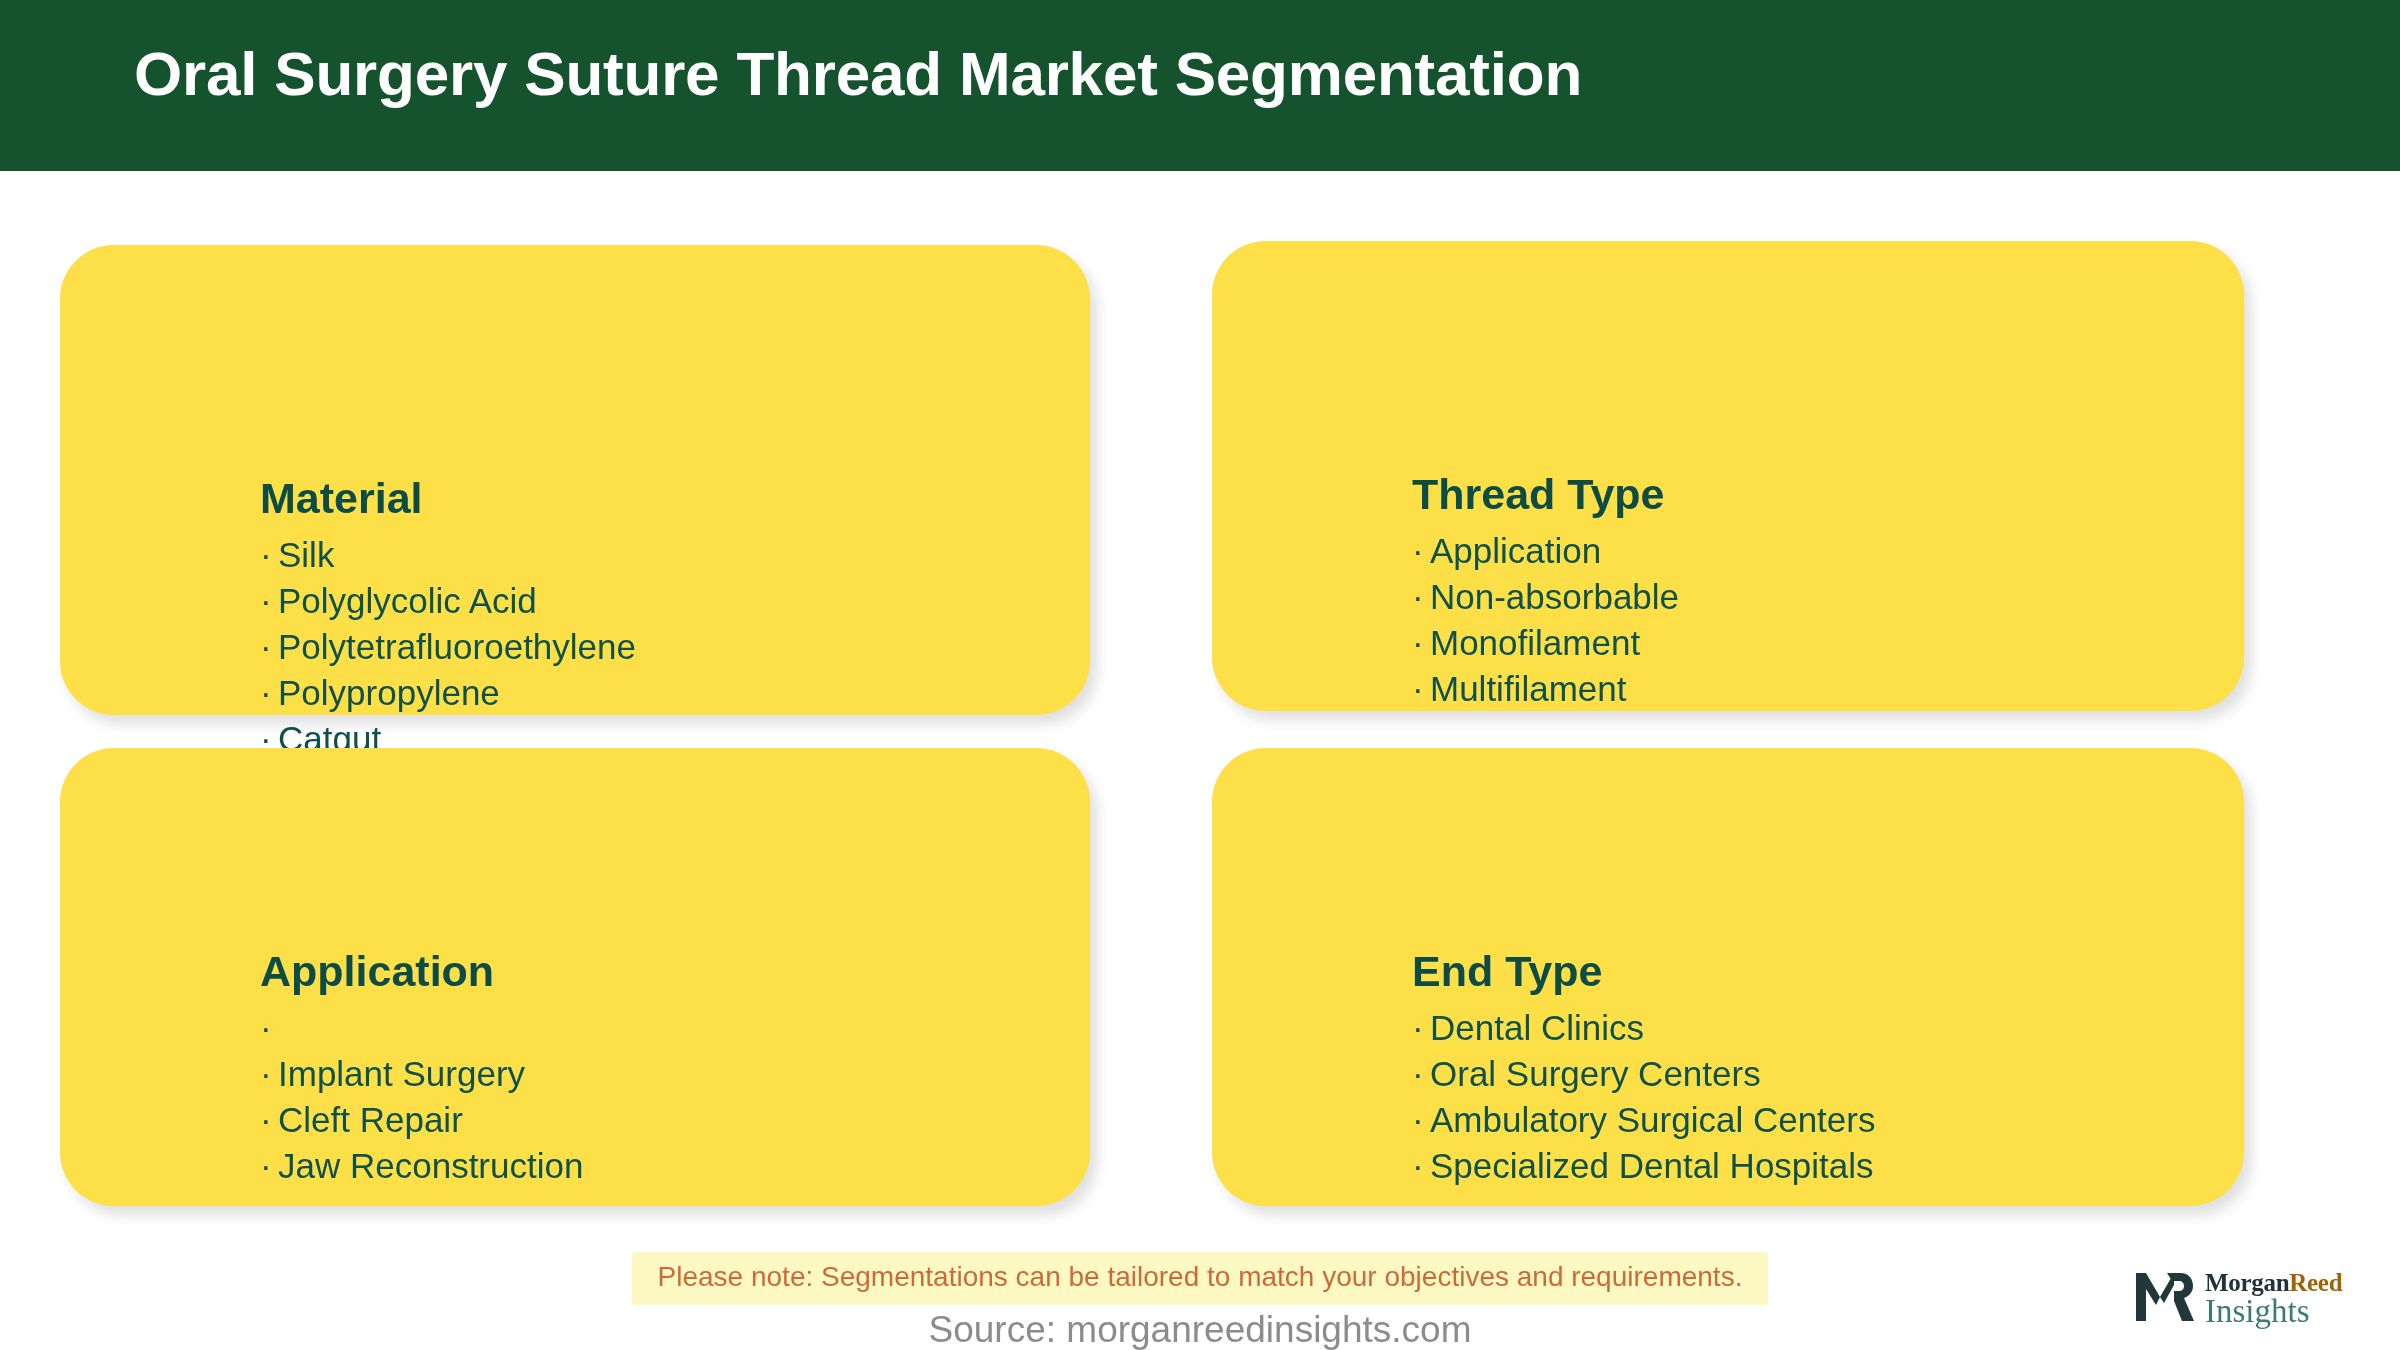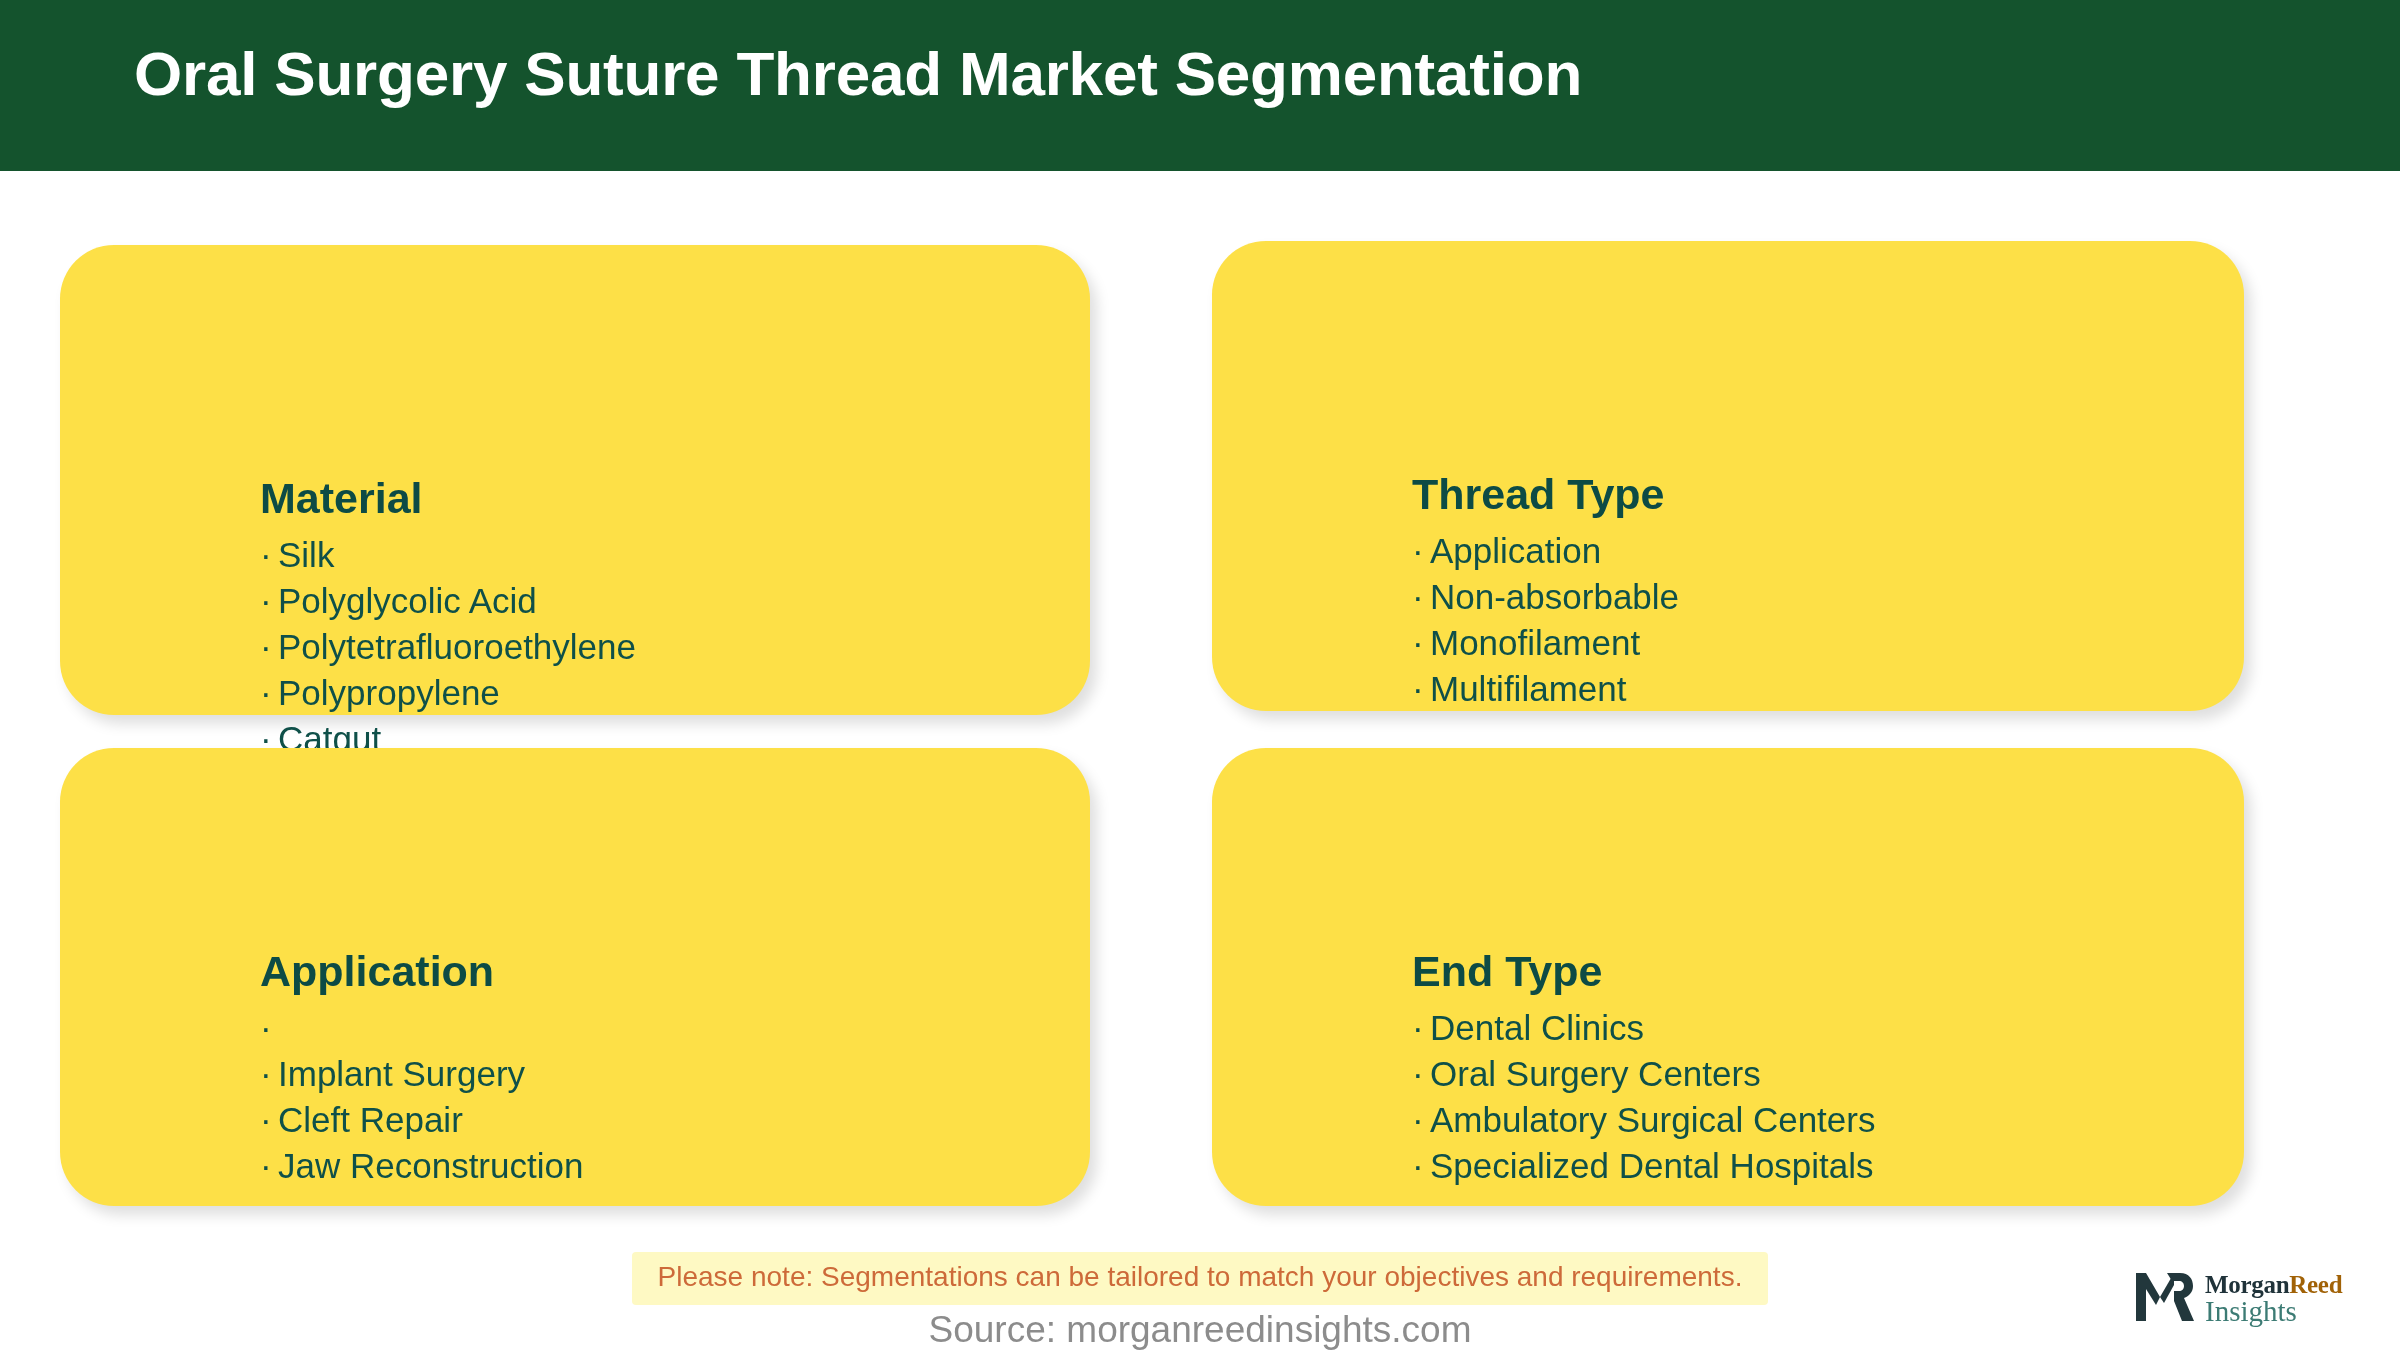--- a/index.html
+++ b/index.html
@@ -143,21 +143,21 @@
     font-family: "Liberation Serif", serif;
     font-size: 25px;
     font-weight: bold;
     color: #20333a;
     white-space: nowrap;
     letter-spacing: -0.3px;
   }
   .logo-line1 .reed { color: #a16207; font-weight: bold; }
   .logo-line2 {
     font-family: "Liberation Serif", serif;
-    font-size: 29px;
+    font-size: 33px;
     color: #3c7b74;
     white-space: nowrap;
     margin-top: 3px;
   }
 </style>
 </head>
 <body>
 
 <div class="header-banner">
   <div class="header-title">Oral Surgery Suture Thread Market Segmentation</div>

